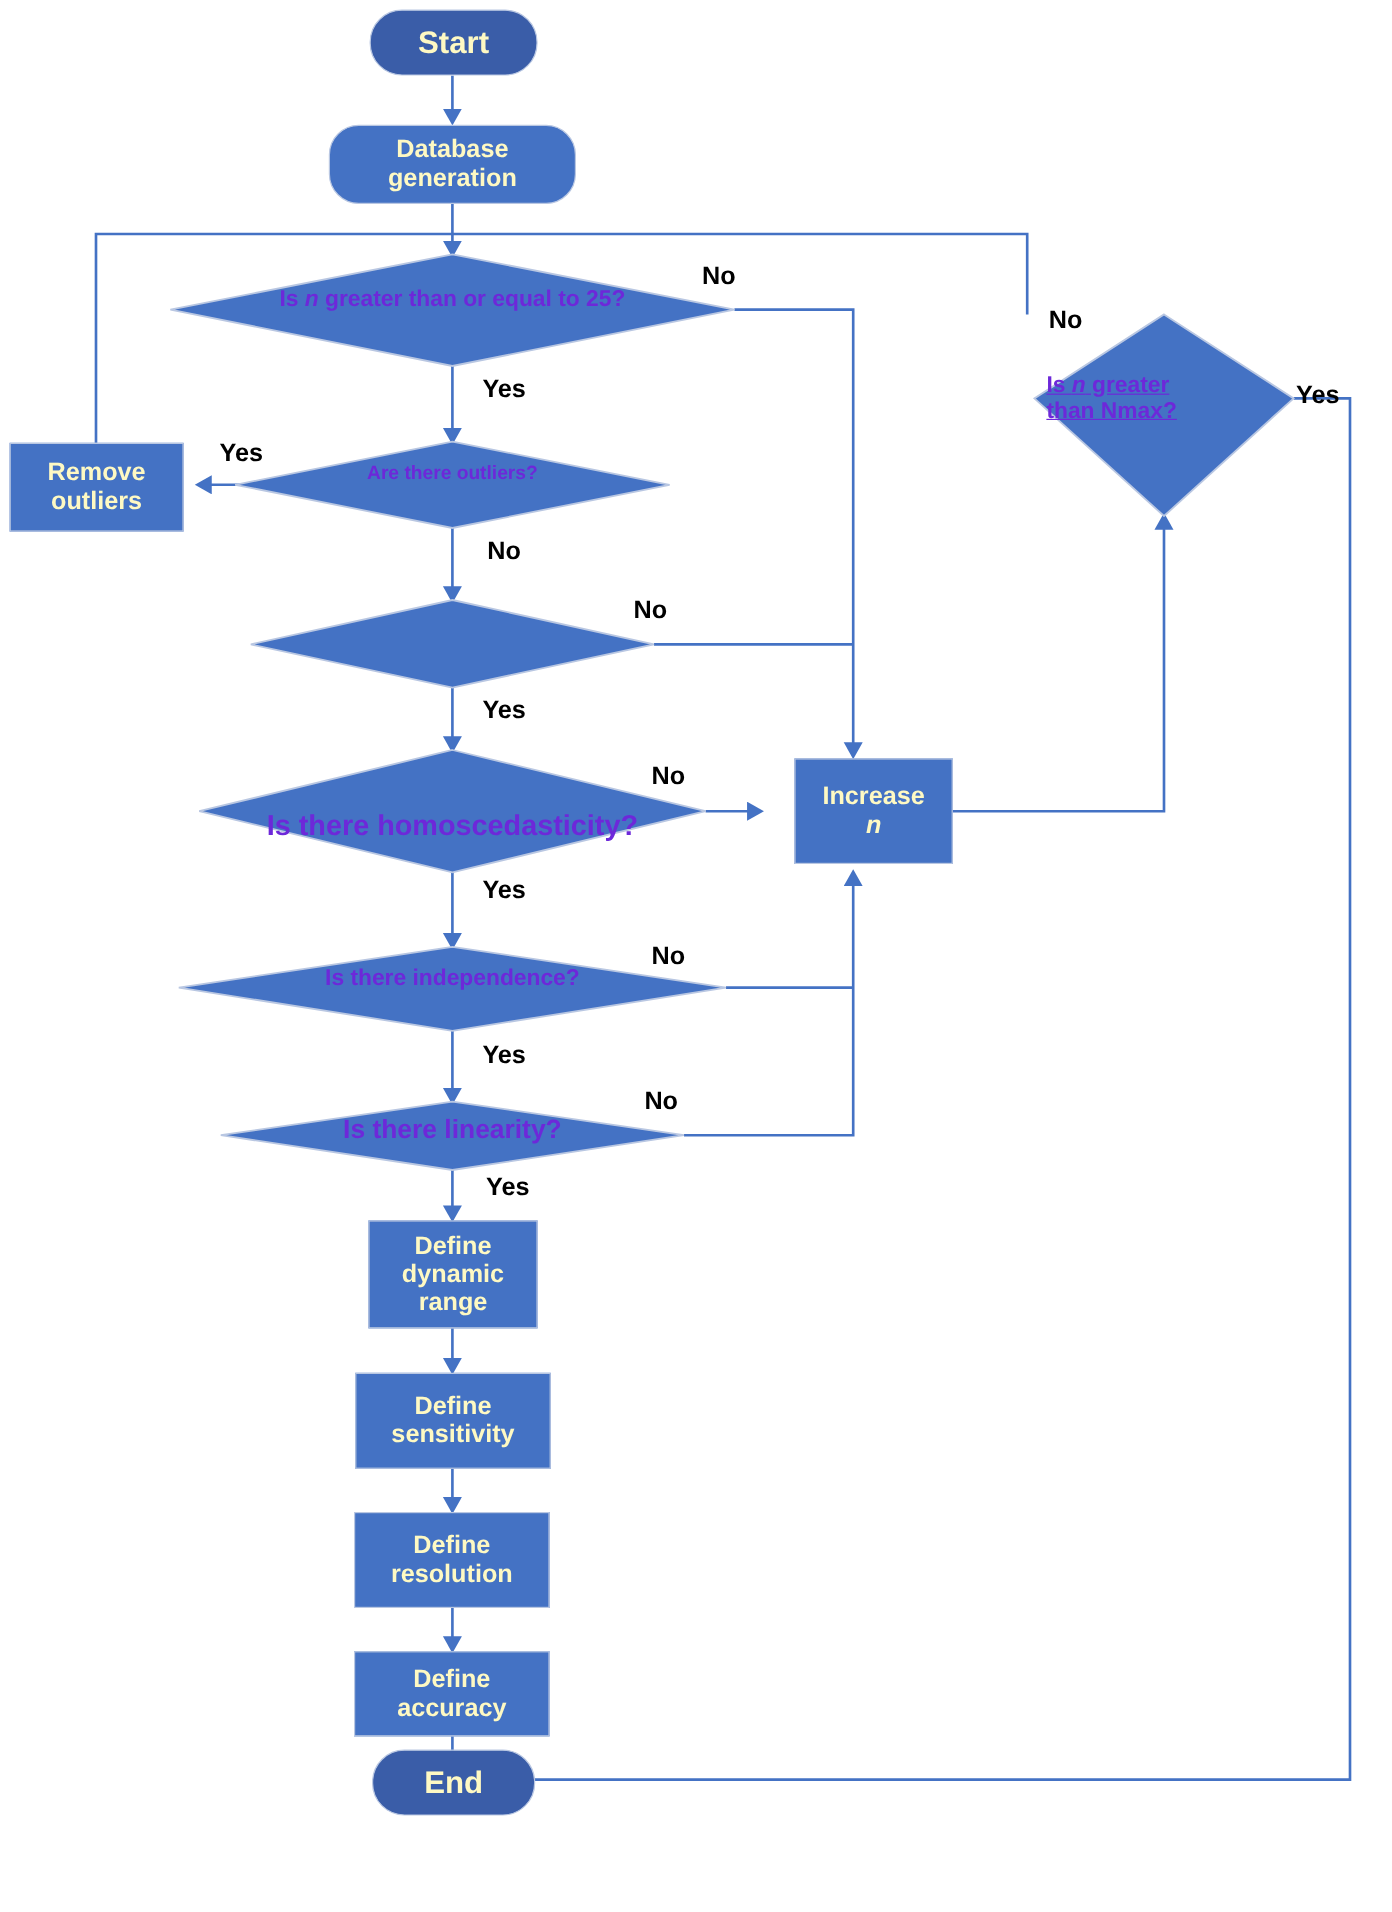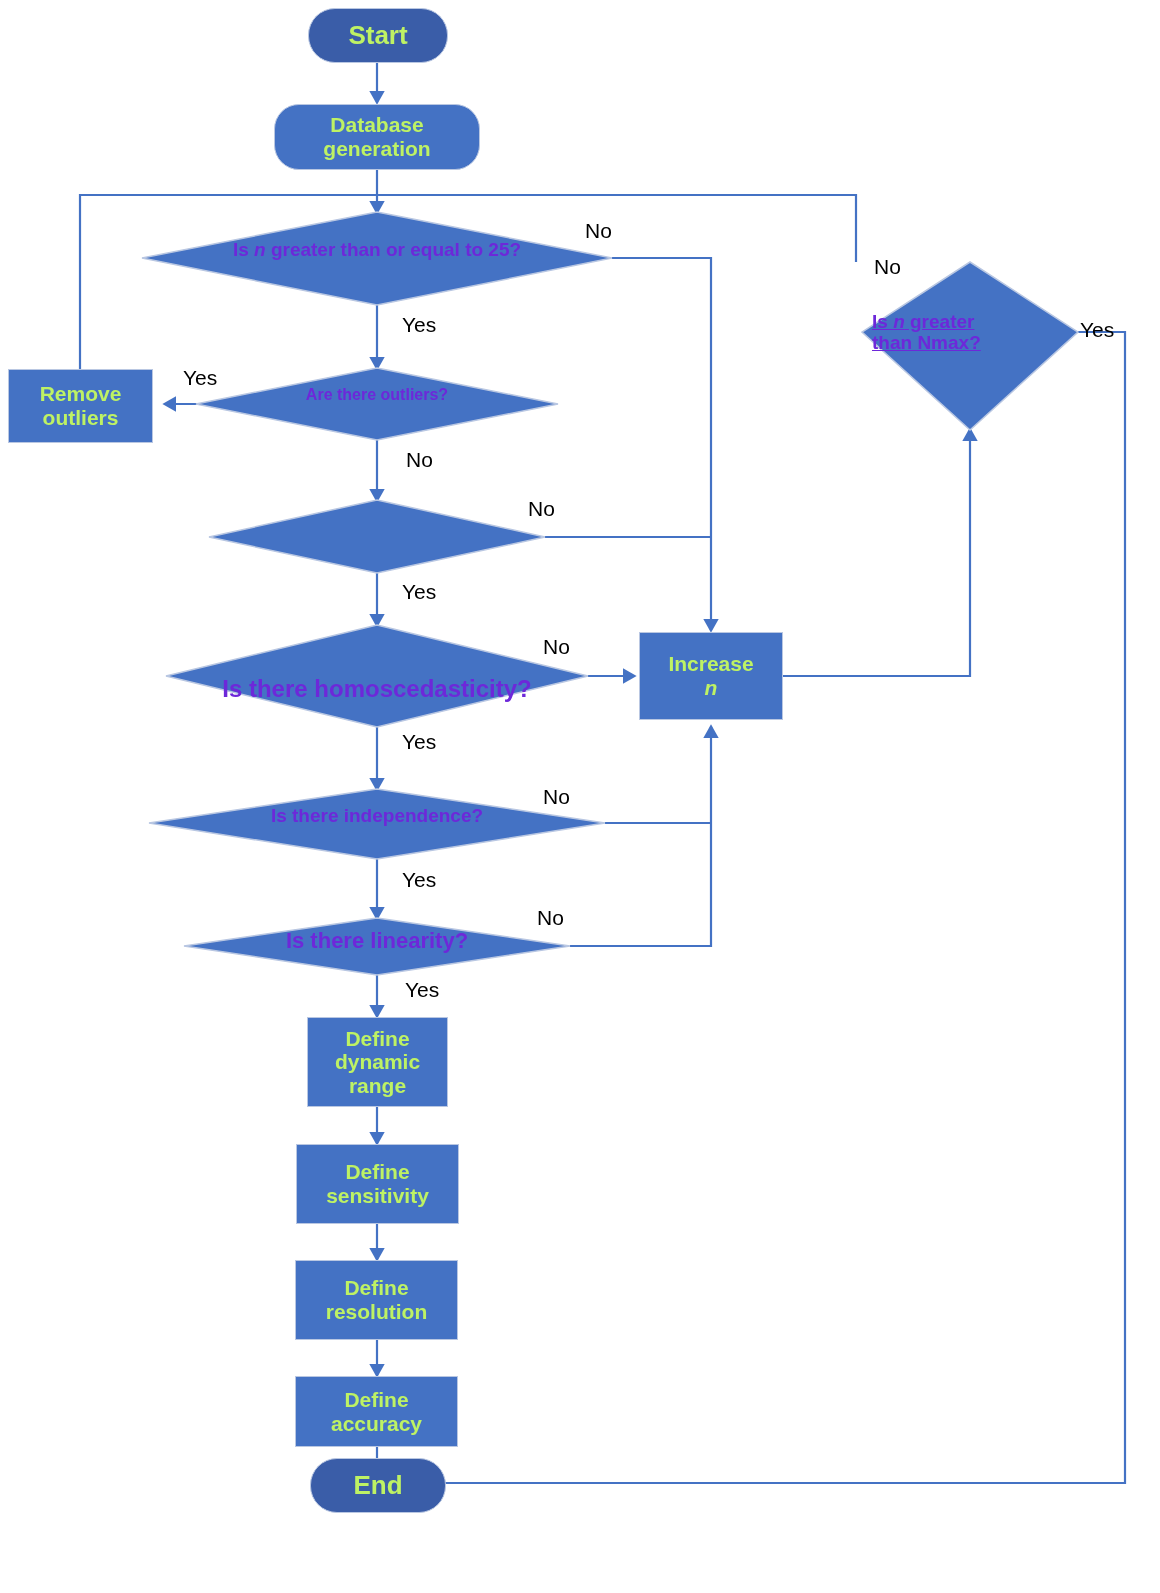--- a/index.html
+++ b/index.html
@@ -1,26 +1,26 @@
 <!DOCTYPE html>
 <html><head>
 <meta charset="utf-8">
 <style>
   html,body{margin:0;padding:0;background:#ffffff;}
   body{font-family:"Liberation Sans", sans-serif;}
   #stage{position:relative;width:1160px;height:1593px;background:#ffffff;overflow:hidden;}
   svg.layer{position:absolute;left:0;top:0;width:1160px;height:1593px;}
   .node{position:absolute;display:flex;align-items:center;justify-content:center;
-        text-align:center;color:#bef264;font-weight:bold;line-height:1.12;
+        text-align:center;color:#fef9c3;font-weight:bold;line-height:1.12;
         box-sizing:border-box;}
   .proc{background:#4472C4;border:1px solid #b9c7e2;}
   .term{background:#3A5DA8;border:1px solid #b9c7e2;}
   .diamond-label{position:absolute;display:flex;align-items:flex-start;justify-content:center;
         text-align:center;color:#6d28d9;font-weight:bold;line-height:1.1;pointer-events:none;}
-  .edgelabel{position:absolute;color:#000000;font-weight:normal;white-space:nowrap;}
+  .edgelabel{position:absolute;color:#000000;font-weight:bold;white-space:nowrap;}
   .it{font-style:italic;}
 </style>
 </head>
 <body>
 
 <div id="stage">
 
   <svg class="layer" viewBox="0 0 1160 1593">
     <defs>
       <marker id="ah" markerWidth="10" markerHeight="10" refX="5.2" refY="3.6" orient="auto" markerUnits="strokeWidth">
@@ -108,21 +108,21 @@
   <div class="node proc" style="left:274px;top:104px;width:206px;height:66px;font-size:21px;flex-direction:column;border-radius:25px;">
     <span>Database</span>
     <span>generation</span>
   </div>
 
   <div class="node proc" style="left:8px;top:369px;width:145px;height:74px;font-size:21px;flex-direction:column;">
     <span>Remove</span>
     <span>outliers</span>
   </div>
 
-  <div class="node proc" style="left:639px;top:632px;width:144px;height:88px;font-size:21px;flex-direction:column;">
+  <div class="node proc" style="left:662px;top:632px;width:132px;height:88px;font-size:21px;flex-direction:column;">
     <span>Increase</span>
     <span class="it">n</span>
   </div>
 
   <div class="node proc" style="left:307px;top:1017px;width:141px;height:90px;font-size:21px;flex-direction:column;">
     <span>Define</span>
     <span>dynamic</span>
     <span>range</span>
   </div>
 

